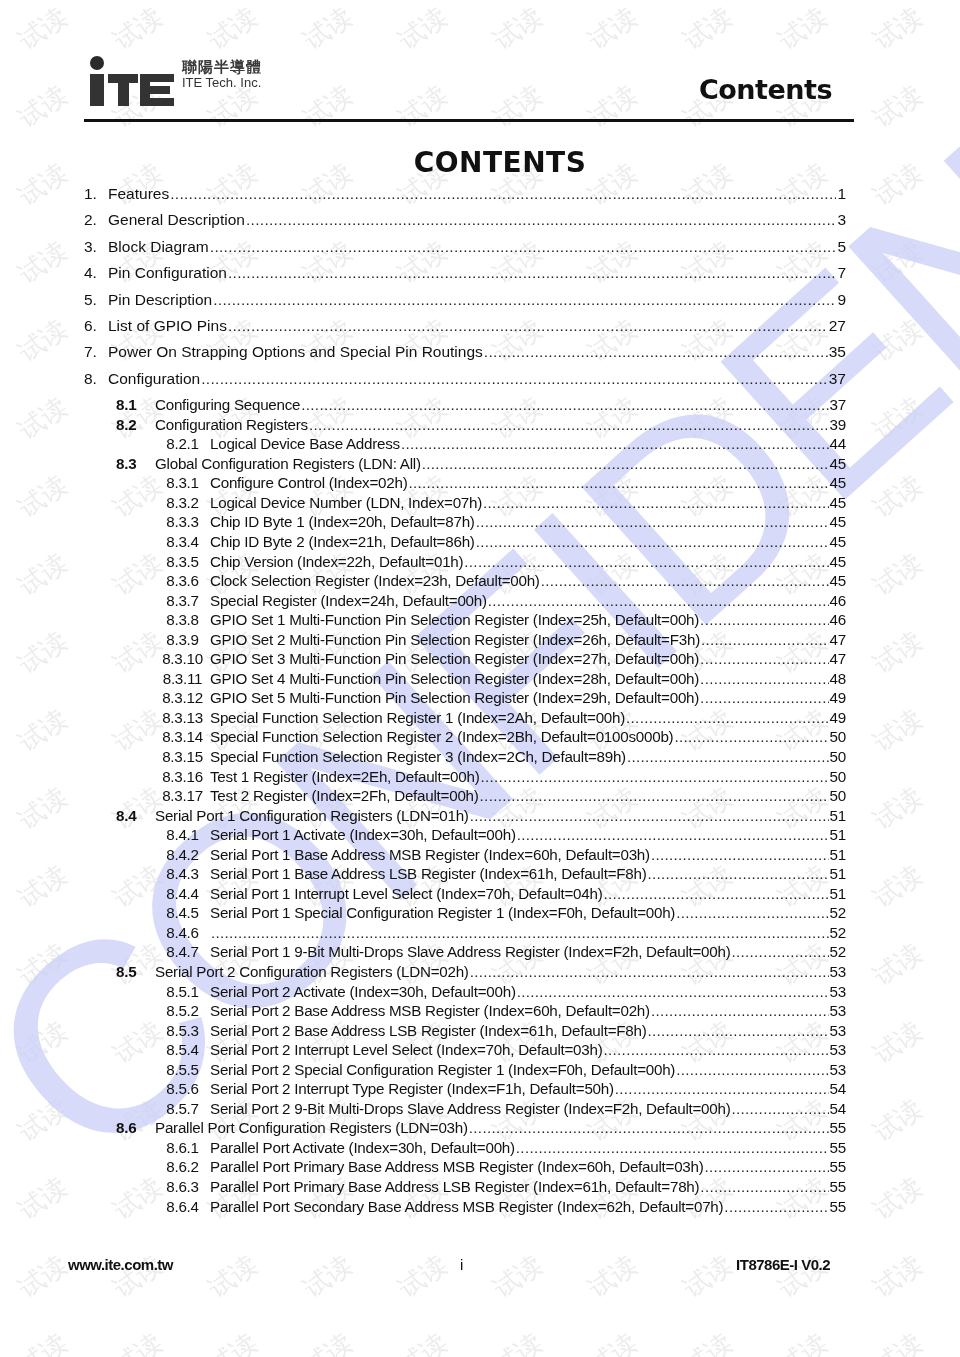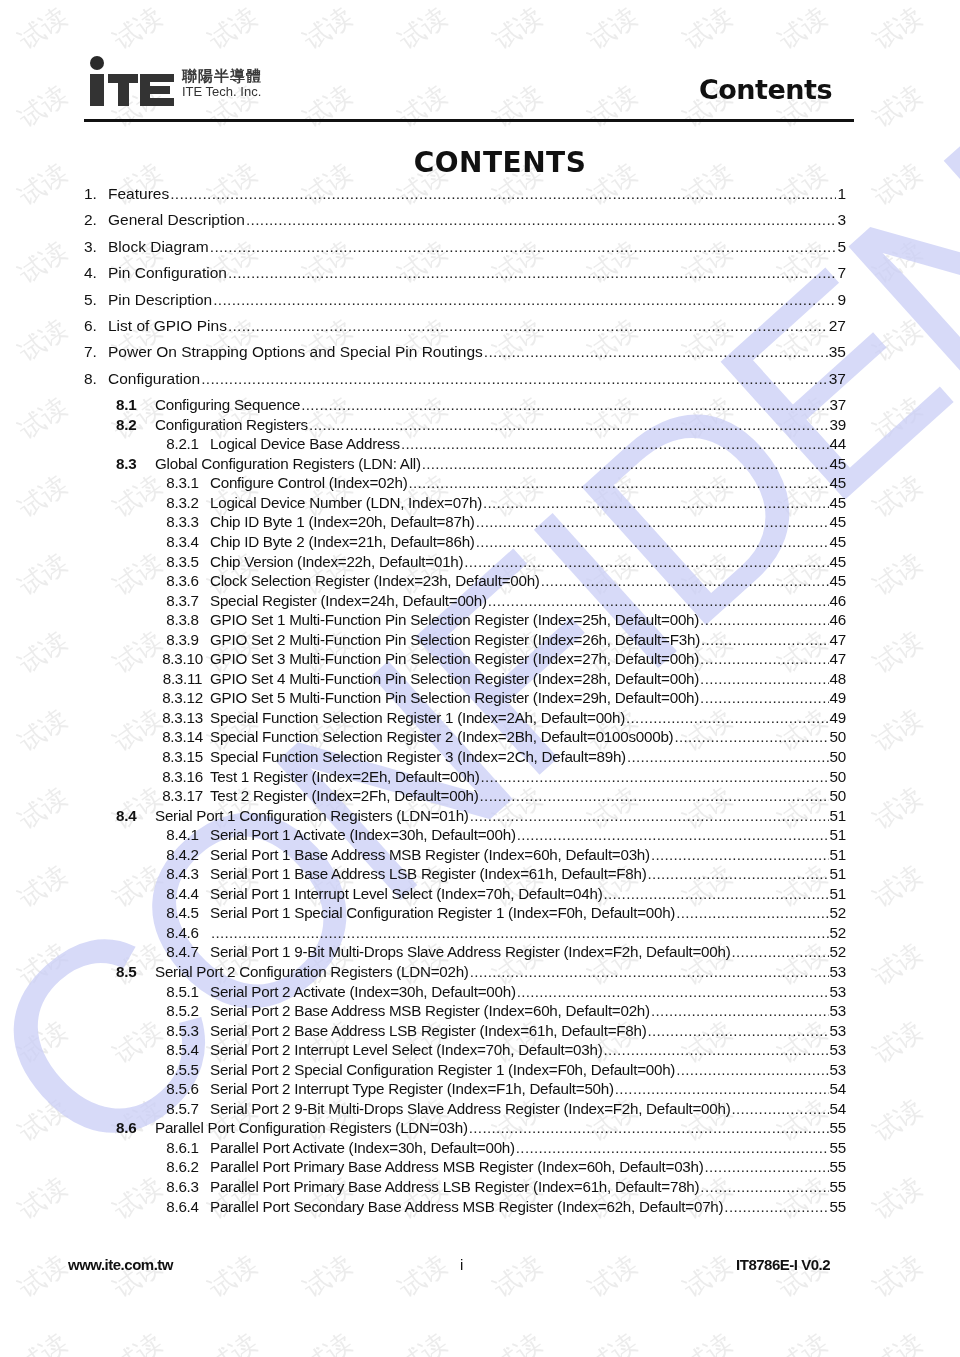--- a/index.html
+++ b/index.html
@@ -8,21 +8,21 @@
     font-family: "Liberation Sans", sans-serif; color: #111;
   }
   .watermark {
     position: absolute; left: 0; top: 0; width: 960px; height: 1357px; pointer-events: none; z-index: 0;
   }
   .header { position: absolute; left: 84px; top: 54px; width: 770px; height: 68px; z-index: 2; }
   .logo { position: absolute; left: 2px; top: 2px; display: flex; align-items: flex-end; }
   .logo-mark { position: relative; width: 92px; height: 52px; }
   .logo-mark .dot { position: absolute; left: 4px; top: 0; width: 14px; height: 14px; border-radius: 50%; background: #2a2a2a; }
   .logo-mark .bar { position: absolute; background: #333; }
-  .logo-text { margin-left: 4px; margin-bottom: 10px; line-height: 1; }
+  .logo-text { margin-left: 4px; margin-bottom: 19px; line-height: 1; }
   .logo-cn { font-size: 15px; font-weight: bold; color: #3a3a3a; letter-spacing: 1px; }
   .logo-en { font-size: 13px; font-weight: normal; color: #333; margin-top: 2px; }
   .header-title { position: absolute; right: 22px; top: 20px; font-size: 27px; font-weight: bold; color: #111; font-family: "DejaVu Sans", sans-serif; letter-spacing: -0.5px; }
   .header-rule { position: absolute; left: 0; right: 0; top: 65px; height: 3px; background: #111; }
 
   .page-title { position: absolute; top: 146px; left: 0; width: 1000px; text-align: center; font-size: 28px; font-weight: bold; font-family: "DejaVu Sans", sans-serif; letter-spacing: 0.5px; color: #111; z-index: 2; }
 
   .toc { position: absolute; left: 84px; top: 185px; width: 762px; z-index: 2; }
   .toc-row { position: relative; display: flex; align-items: baseline; font-size: 15.5px; white-space: nowrap; color: #111; }
   .toc-row.l1 { height: 26.4px; }

